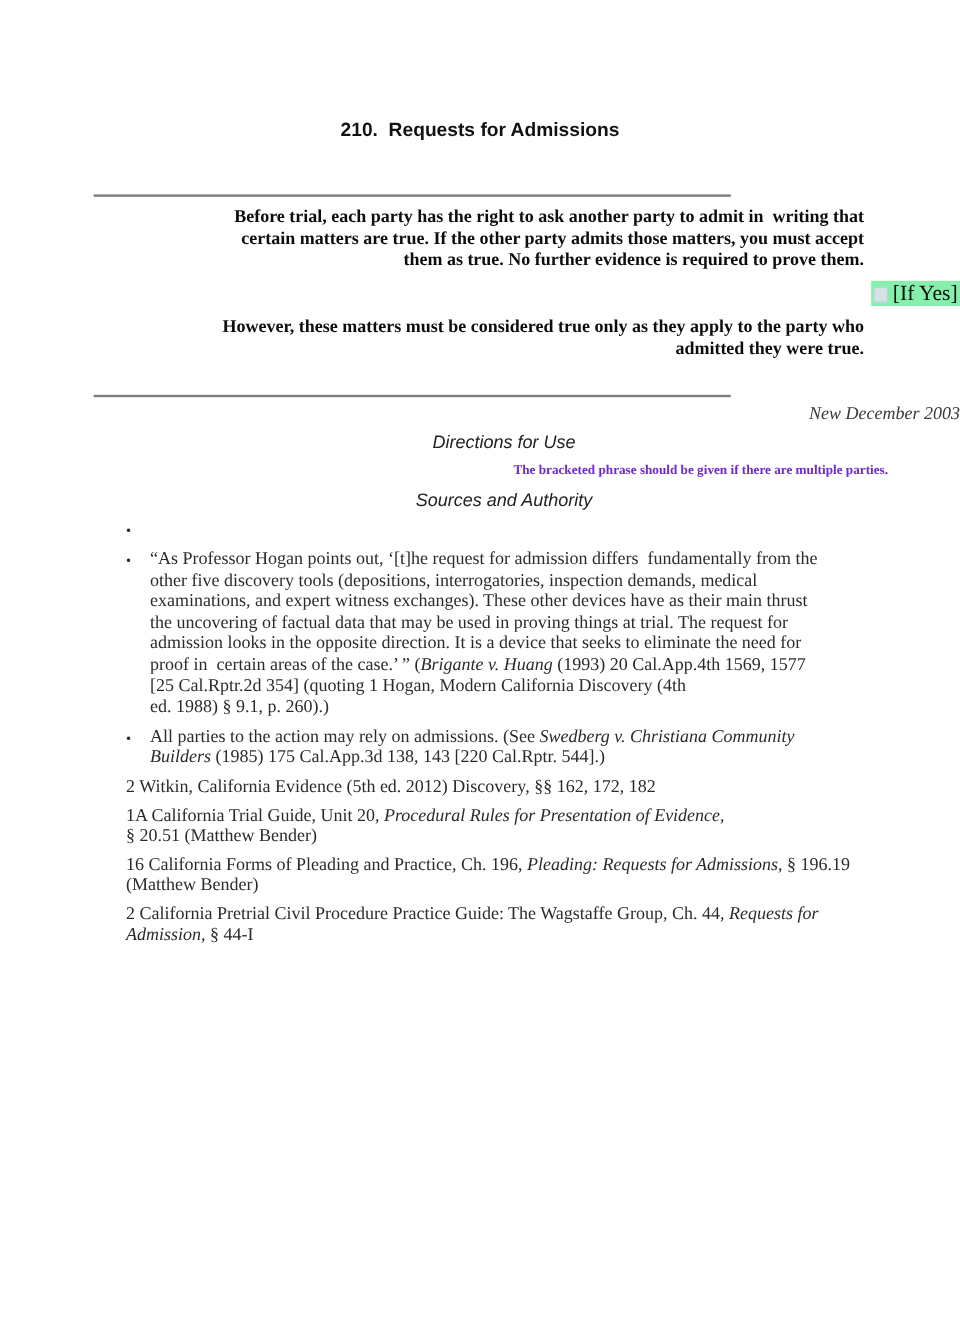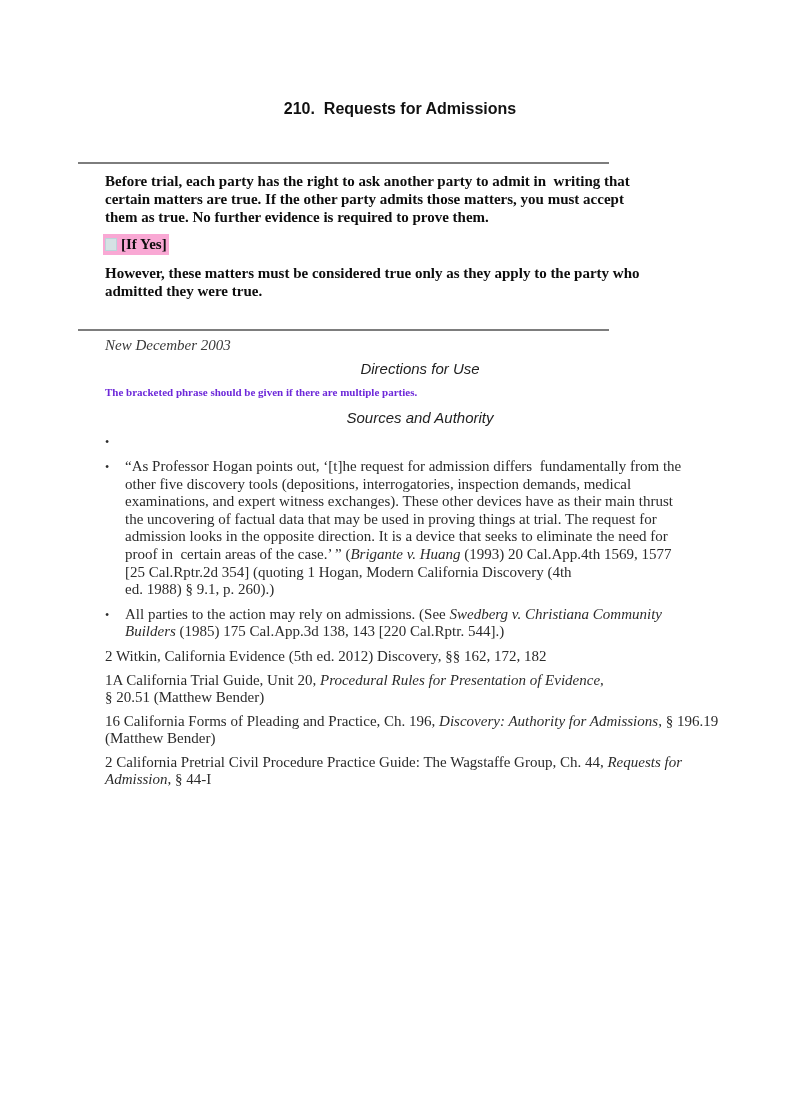--- a/index.html
+++ b/index.html
@@ -36,24 +36,24 @@
     font-size: 15px;
     line-height: 18px;
     color: #0d0d0d;
     white-space: pre-wrap;
   }
   .p2 { margin-top: 9px; }
   .bracket-line { margin: 8px 0 0 103px; line-height: 18px; }
   .bracket-line.end { margin-top: 9px; }
   .hl {
     display: inline-block;
-    background: #f9a8d4;
+    background: #86efac;
     padding: 1px 2px 2px 2px;
-    font-weight: bold;
-    font-size: 15px;
+    font-weight: normal;
+    font-size: 18px;
     color: #0d0d0d;
   }
   .mark {
     display: inline-block;
     width: 12px;
     height: 13px;
     background: #d5e2e4;
     box-shadow: inset 0 0 0 1px #bcd3da;
     vertical-align: -2px;
   }
@@ -111,21 +111,21 @@
   }
   .sec-item {
     margin: 6px 48px 0 105px;
     font-size: 15px;
     line-height: 17.5px;
     color: #2b2b2b;
     white-space: pre-wrap;
   }
   .sec-item.first { margin-top: 7px; }
   .i { font-style: italic; text-align: right; }
-  p, h1, h2 { margin-bottom: 0; }
+  p, h1, h2 { margin-bottom: 0; text-align: right; }
 </style>
 </head>
 <body>
 
 <div class="page">
 
   <h1 class="title">210.  Requests for Admissions</h1>
 
   <div class="rule rule1"></div>
 
@@ -168,18 +168,18 @@
   <div class="bullet">
     <span class="dot">•</span>
     <span class="btext"><span>All parties to the action may rely on admissions. (See </span><span class="i">Swedberg v. Christiana Community
 Builders</span><span> (1985) 175 Cal.App.3d 138, 143 [220 Cal.Rptr. 544].)</span></span>
   </div>
 
 
   <div class="sec-item first"><span>2 Witkin, California Evidence (5th ed. 2012) Discovery, §§ 162, 172, 182</span></div>
   <div class="sec-item"><span>1A California Trial Guide, Unit 20, </span><span class="i">Procedural Rules for Presentation of Evidence</span><span>,
 § 20.51 (Matthew Bender)</span></div>
-  <div class="sec-item"><span>16 California Forms of Pleading and Practice, Ch. 196, </span><span class="i">Discovery: Authority for Admissions</span><span>, § 196.19
+  <div class="sec-item"><span>16 California Forms of Pleading and Practice, Ch. 196, </span><span class="i">Pleading: Requests for Admissions</span><span>, § 196.19
 (Matthew Bender)</span></div>
   <div class="sec-item"><span>2 California Pretrial Civil Procedure Practice Guide: The Wagstaffe Group, Ch. 44, </span><span class="i">Requests for
 Admission</span><span>, § 44-I</span></div>
 
 </div>
 
 </body></html>

